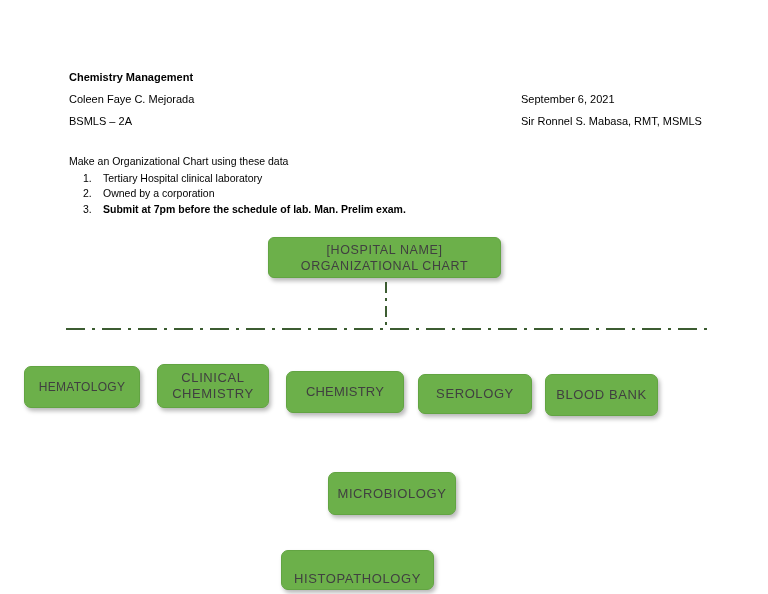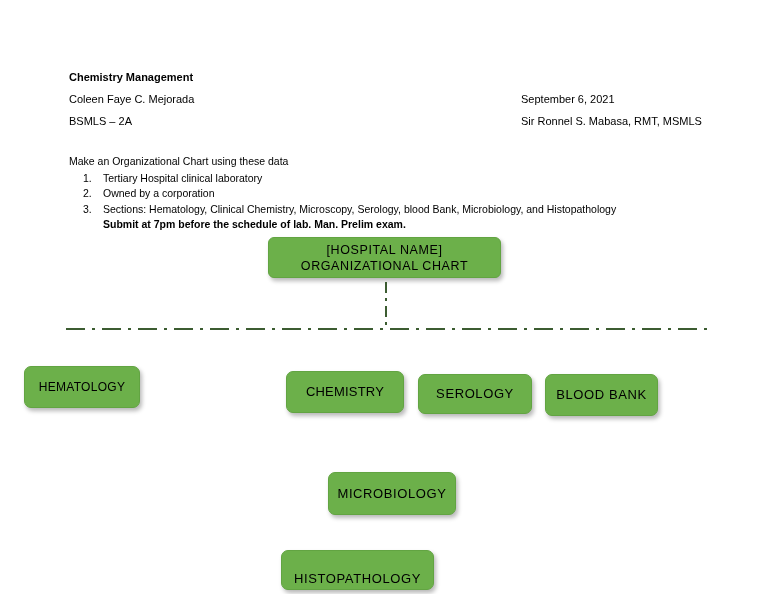--- a/index.html
+++ b/index.html
@@ -86,21 +86,21 @@
     width: 768px;
     height: 594px;
   }
   .node {
     position: absolute;
     box-sizing: border-box;
     background: #6cb04a;
     border: 1px solid #62a442;
     border-radius: 7px;
     box-shadow: 2px 3px 4px rgba(0,0,0,0.28);
-    color: #000000;
+    color: #404040;
     display: flex;
     align-items: center;
     justify-content: center;
     text-align: center;
     letter-spacing: 0.6px;
     font-size: 13px;
     line-height: 16px;
     padding: 2px 6px;
   }
   .node-root {
@@ -217,39 +217,41 @@
     <li class="instr-item">
       <span class="instr-num">1.</span>
       <span>Tertiary Hospital clinical laboratory</span>
     </li>
     <li class="instr-item">
       <span class="instr-num">2.</span>
       <span>Owned by a corporation</span>
     </li>
     <li class="instr-item">
       <span class="instr-num">3.</span>
-      <span>Sections: Hematology, Clinical Chemistry, Microscopy, Serology, blood Bank, Microbiology, and Histopathology</span>
     </li>
   </ul>
   <div class="instr-sub">Submit at 7pm before the schedule of lab. Man. Prelim exam.</div>
 </div>
 
 <div class="chart">
 
   <div class="node node-root">
     <span>[HOSPITAL NAME] ORGANIZATIONAL CHART</span>
   </div>
 
   <div class="connector-vertical"></div>
   <div class="connector-horizontal"></div>
 
   <div class="node node-hematology">
     <span>HEMATOLOGY</span>
   </div>
 
+  <div class="node node-clinical-chemistry">
+    <span>CLINICAL CHEMISTRY</span>
+  </div>
 
   <div class="node node-microscopy">
     <span>CHEMISTRY</span>
   </div>
 
   <div class="node node-serology">
     <span>SEROLOGY</span>
   </div>
 
   <div class="node node-blood-bank">

